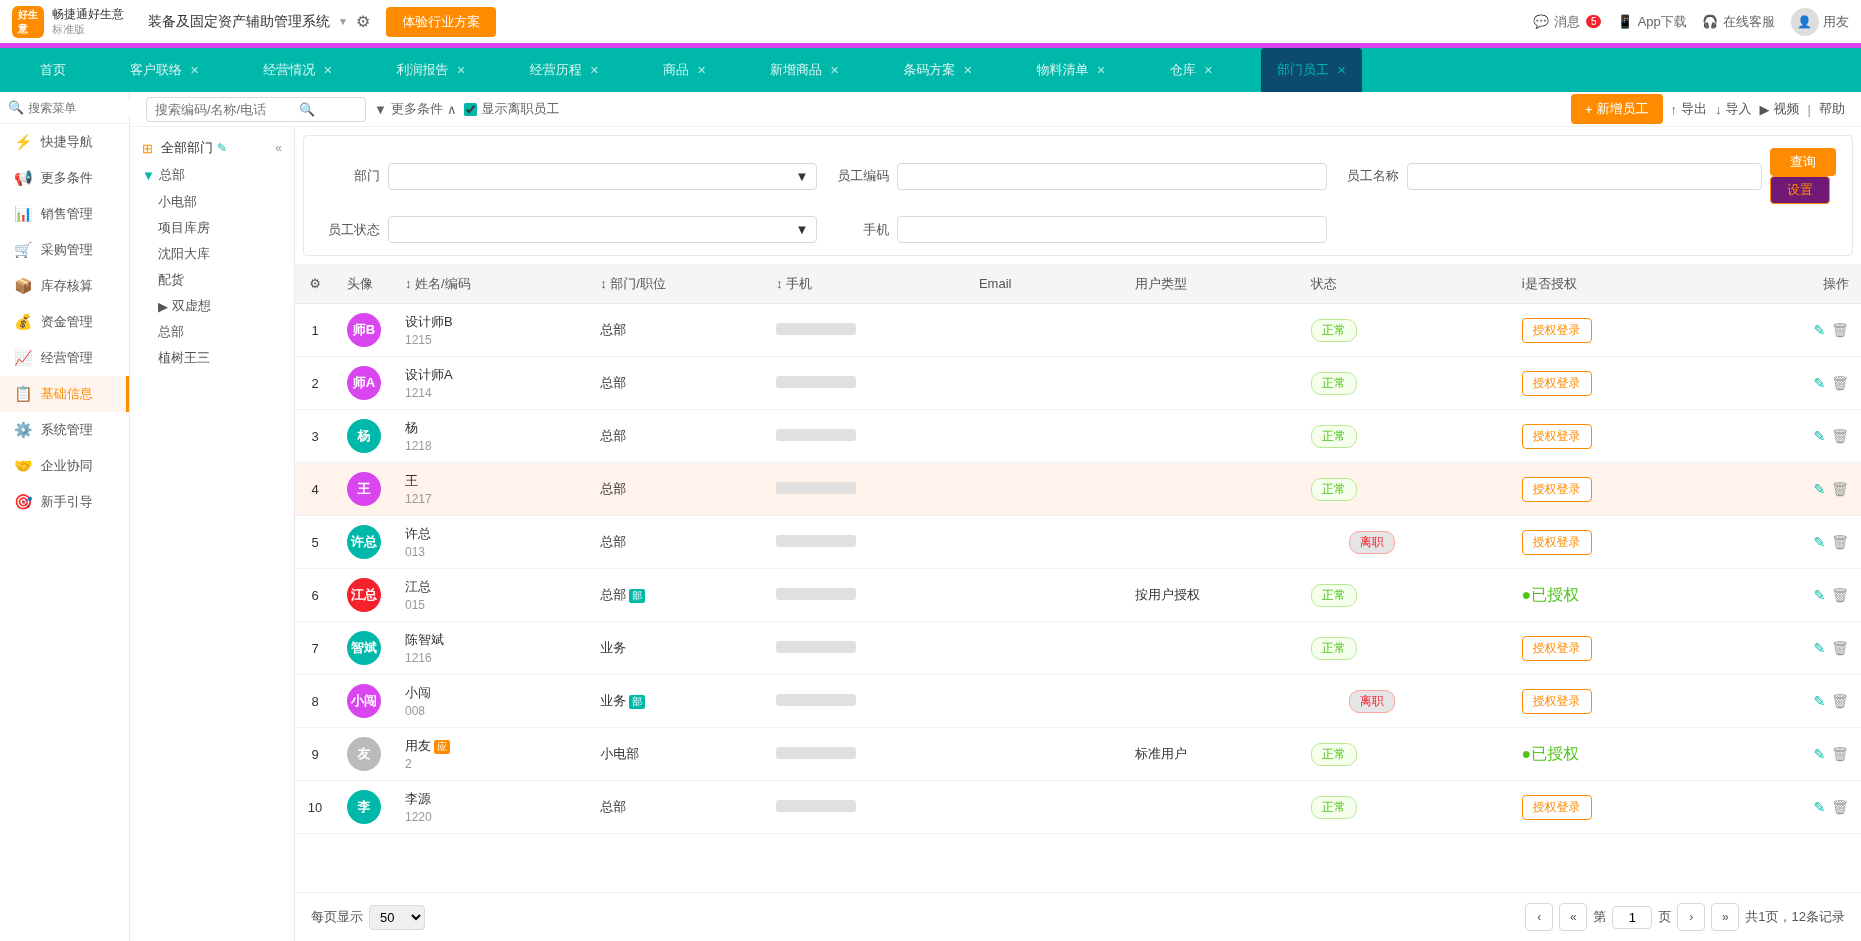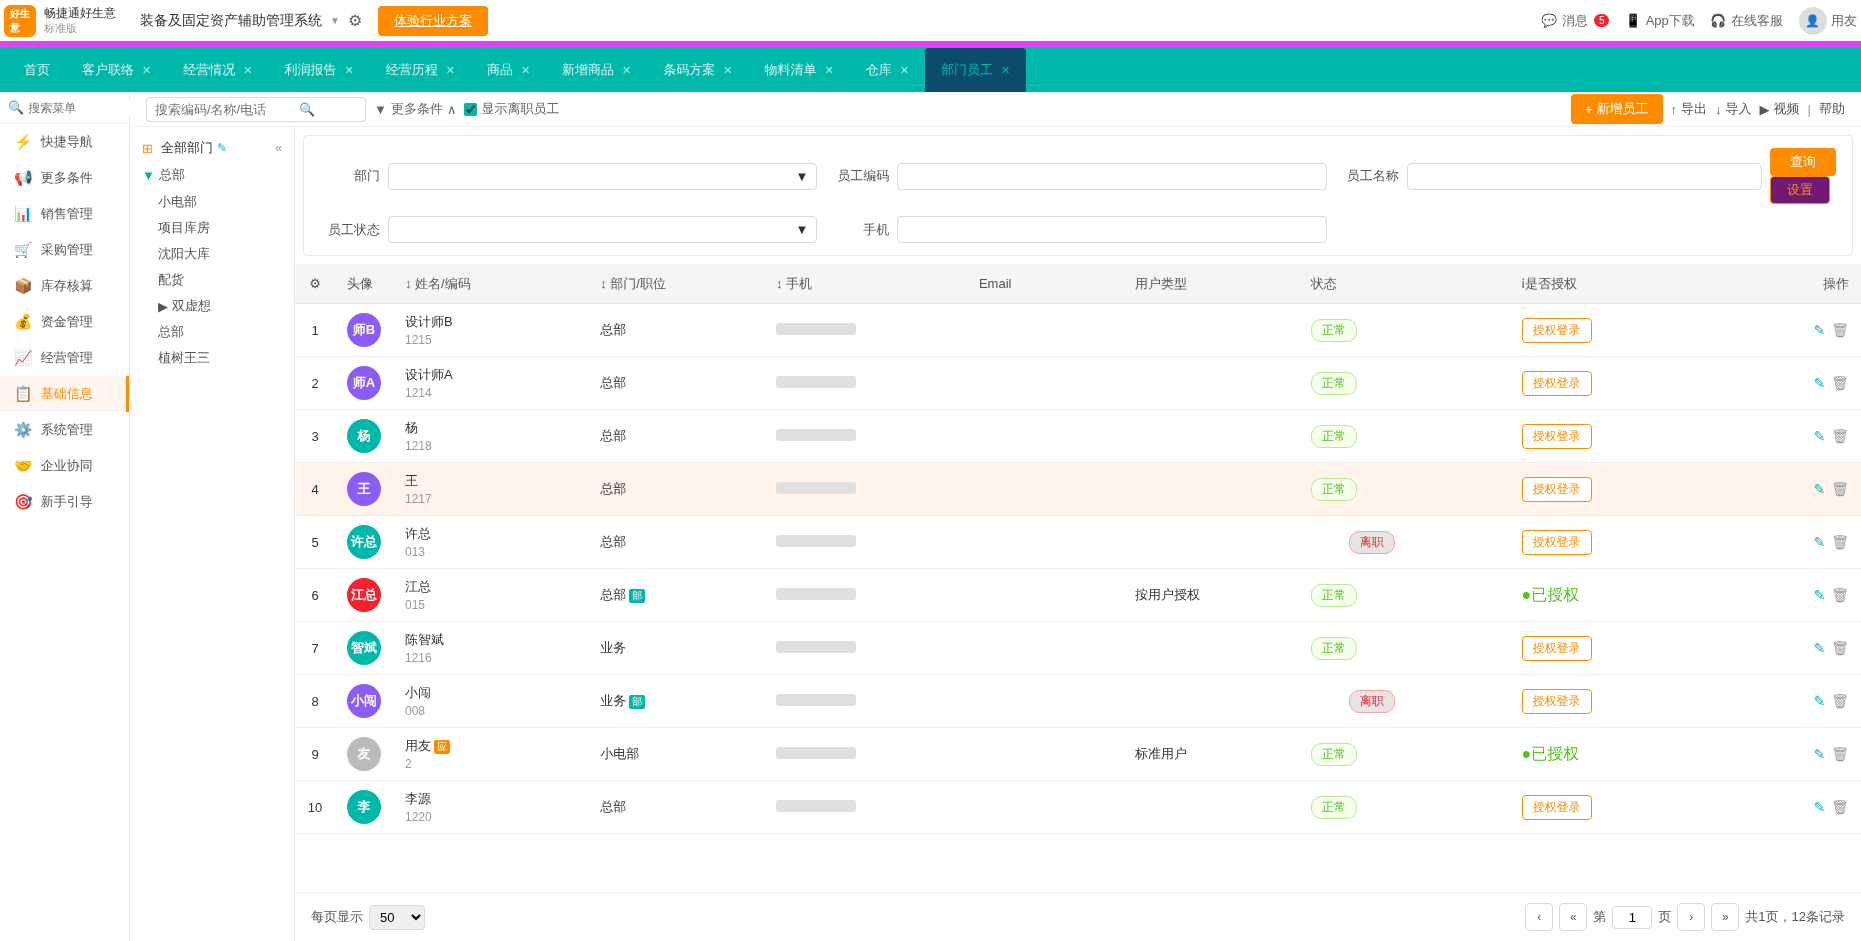--- a/index.html
+++ b/index.html
@@ -1,37 +1,37 @@
 <!DOCTYPE html>
 <html><head>
   <meta charset="utf-8">
   <style>
     * { box-sizing: border-box; margin: 0; padding: 0; }
     body { font-family: 'Microsoft YaHei', Arial, sans-serif; font-size: 13px; background: #f5f5f5; color: #333; }
 
     
     .top-header {
       display: flex; align-items: center; background: #fff;
-      border-bottom: 7px solid #d946ef; padding: 0 4px; height: 48px;
+      border-bottom: 5px solid #d946ef; padding: 0 12px; height: 48px;
     }
     .logo-area { display: flex; align-items: center; gap: 8px; min-width: 120px; }
     .logo-icon { width: 32px; height: 32px; background: #ff8c00; border-radius: 6px; display: flex; align-items: center; justify-content: center; color: #fff; font-size: 10px; font-weight: bold; }
     .logo-text { font-size: 12px; color: #333; line-height: 1.3; }
     .system-title { flex: 1; display: flex; align-items: center; gap: 8px; font-size: 14px; color: #333; padding-left: 16px; }
     .dropdown-arrow { color: #999; font-size: 10px; }
     .gear-btn { color: #666; cursor: pointer; font-size: 16px; margin-right: 8px; }
-    .trial-btn { background: #ff8c00; color: #fff; border: none; border-radius: 4px; padding: 6px 16px; cursor: pointer; font-size: 13px; text-decoration: underline; }
+    .trial-btn { background: #ff8c00; color: #fff; border: none; border-radius: 4px; padding: 6px 16px; cursor: pointer; font-size: 13px; }
     .header-right { display: flex; align-items: center; gap: 16px; margin-left: auto; }
     .header-right-item { display: flex; align-items: center; gap: 4px; color: #666; cursor: pointer; font-size: 13px; }
     .badge { background: #f5222d; color: #fff; border-radius: 8px; font-size: 10px; padding: 1px 5px; margin-left: 2px; }
     .user-avatar { width: 28px; height: 28px; background: #ddd; border-radius: 50%; display: flex; align-items: center; justify-content: center; color: #999; font-size: 12px; }
 
     
     .nav-tabs {
-      background: #00b8a9; display: flex; align-items: flex-end; height: 44px; padding: 0 8px; overflow: hidden;
+      background: #00b8a9; display: flex; align-items: flex-end; height: 44px; padding: 0 24px; overflow: hidden; gap: 32px;
     }
     .nav-tab {
       padding: 8px 16px; color: rgba(255,255,255,0.85); cursor: pointer; font-size: 13px; white-space: nowrap;
       border-radius: 4px 4px 0 0; display: flex; align-items: center; gap: 4px; height: 44px;
     }
     .nav-tab.active { background: #0c4a6e; color: #00b8a9; font-weight: 500; }
     .nav-tab .close { color: rgba(255,255,255,0.7); font-size: 11px; margin-left: 4px; }
     .nav-tab.active .close { color: #00b8a9; }
 
     
@@ -76,21 +76,21 @@
 
     
     .table-area { flex: 1; display: flex; flex-direction: column; overflow: hidden; background: #fff; }
     .table-wrapper { flex: 1; overflow: auto; }
     table { width: 100%; border-collapse: collapse; font-size: 13px; }
     thead tr { background: #f5f5f5; }
     th { padding: 10px 12px; text-align: left; color: #555; font-weight: 500; border-bottom: 1px solid #e8e8e8; white-space: nowrap; }
     td { padding: 9px 12px; border-bottom: 1px solid #f0f0f0; vertical-align: middle; }
     tr.highlighted td { background: #fff3eb; }
     .avatar { width: 34px; height: 34px; border-radius: 50%; display: flex; align-items: center; justify-content: center; color: #fff; font-size: 13px; font-weight: bold; }
-    .avatar.orange { background: #8b5cf6; }
+    .avatar.orange { background: #d946ef; }
     .avatar.teal { background: #00b8a9; }
     .avatar.gray { background: #bbb; }
     .avatar.red { background: #f5222d; }
     .status-normal { display: inline-block; padding: 2px 10px; background: #f6ffed; color: #52c41a; border: 1px solid #b7eb8f; border-radius: 10px; font-size: 12px; }
     .status-resigned { display: inline-block; padding: 2px 10px; background: #e5e5e5; color: #f5222d; border: 1px solid #ffa39e; border-radius: 10px; font-size: 12px; margin-left: 38px; }
     .btn-auth { border: 1px solid #ff8c00; color: #ff8c00; background: #fff; border-radius: 4px; padding: 3px 10px; cursor: pointer; font-size: 12px; white-space: nowrap; }
     .already-auth { color: #52c41a; font-size: 16px; }
     .op-btn { color: #00b8a9; cursor: pointer; font-size: 14px; margin-right: 6px; }
     .op-btn-del { color: #999; cursor: pointer; font-size: 14px; }
     .dept-badge { display: inline-block; background: #00b8a9; color: #fff; font-size: 10px; padding: 0 3px; border-radius: 2px; margin-left: 3px; vertical-align: middle; }

